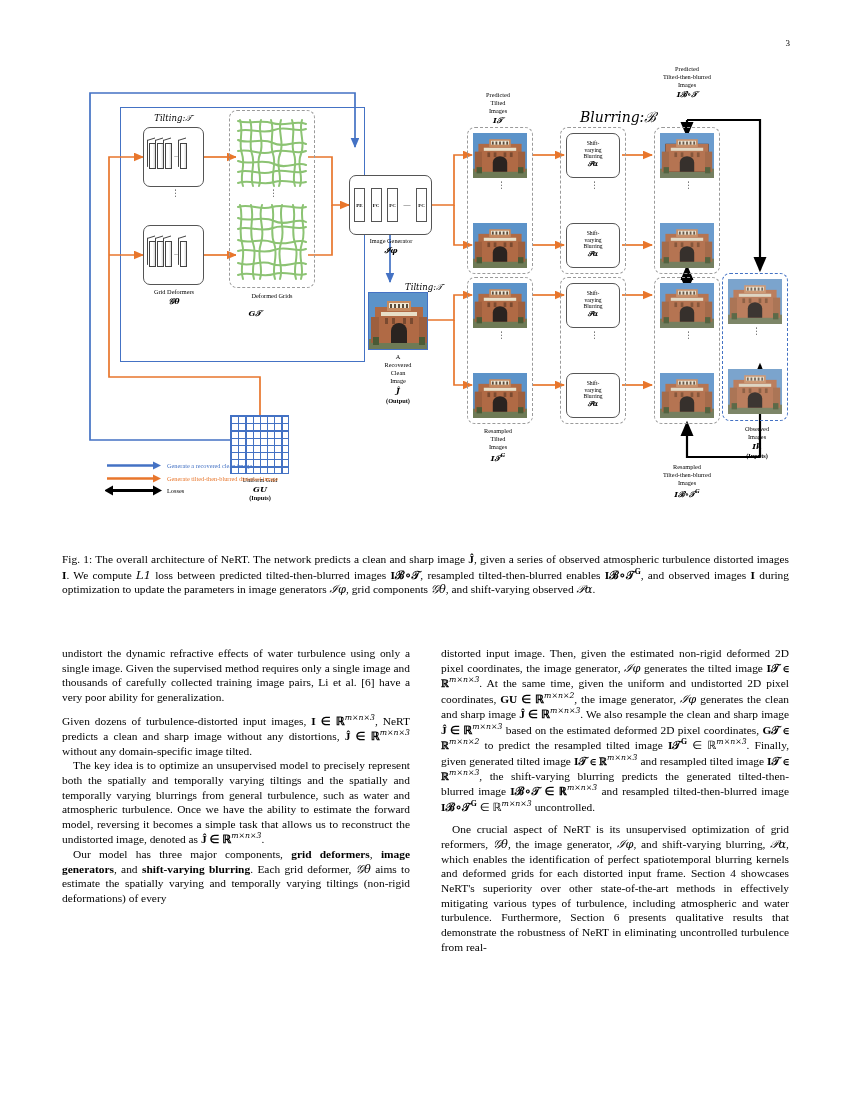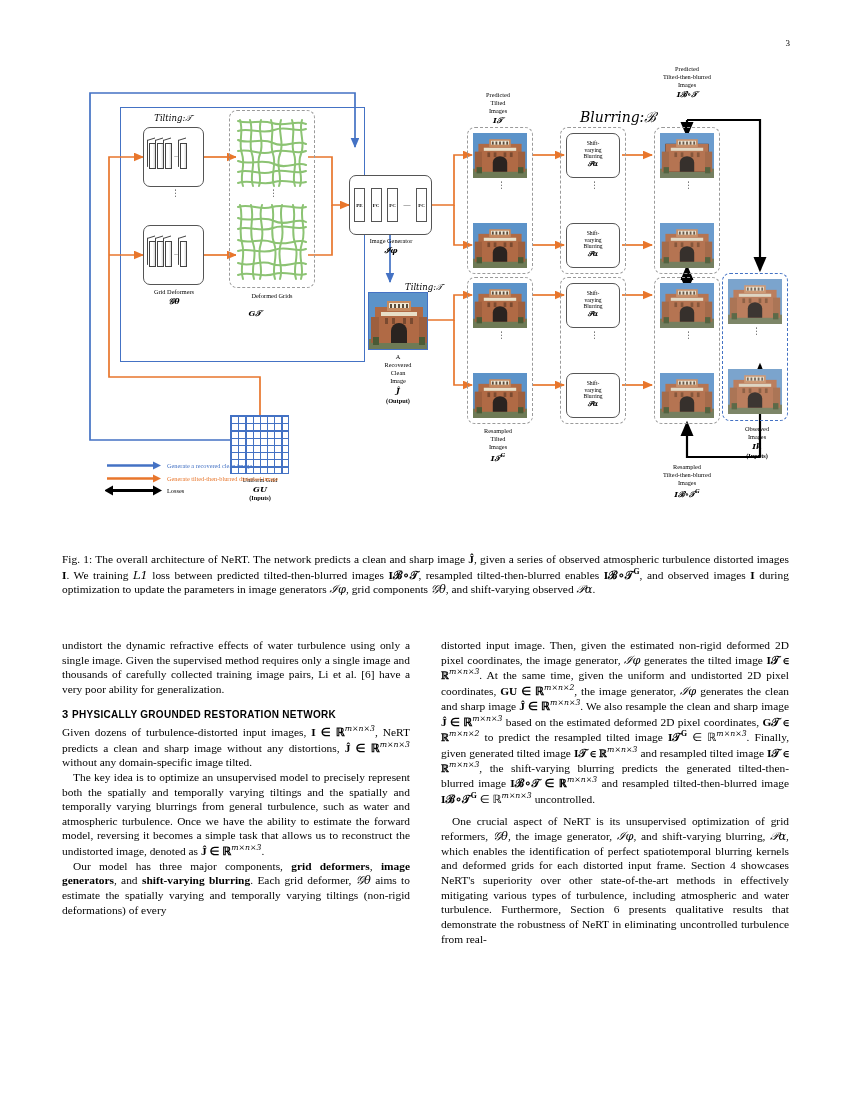--- a/index.html
+++ b/index.html
@@ -89,21 +89,21 @@
     font-family:"Liberation Serif", serif;
   }
 
   
   .cols { position:absolute; left:62px; top:638px; width:727px; height:425px; }
   .col { position:absolute; top:0; width:348px; font-size:11.4px; line-height:1.285;
          text-align:justify; font-family:"Liberation Serif", serif; }
   .col-left { left:0; }
   .col-right { left:379px; }
   .col p { margin:0; text-indent:11px; }
-  .col p.noindent { text-indent:0; }
+  .col p.noindent { text-indent:0;margin-top:8px; }
   .col p + p { margin-top:0; }
   h2.sec {
     font-family:"Liberation Sans", sans-serif;
     font-size:11.2px; font-weight:bold; letter-spacing:0.3px;
     margin:11px 0 3px 0; line-height:1.22;
   }
   .sc { font-size:10px; }
   .math { font-family:"DejaVu Serif", serif; font-style:italic; }
   sup { font-size:0.68em; }
   .gap { display:block; height:8px; }
@@ -697,41 +697,37 @@
         </div>
       </div>
 
     </div>
   </div>
 
   <div class="caption">
     <span>Fig. 1:</span>
     <span>The overall architecture of NeRT. The network predicts a clean and sharp image</span>
     <span class="bf">Ĵ</span><span>, given a series of observed atmospheric turbulence distorted images</span>
-    <span class="bf">I</span><span>. We training</span>
+    <span class="bf">I</span><span>. We compute</span>
     <span class="math">L1</span>
     <span>loss between predicted tilted-then-blurred images</span>
     <span class="bf">Iℬ∘𝒯</span><span>, resampled tilted-then-blurred enables</span>
     <span class="bf">Iℬ∘𝒯</span><sup class="bf">G</sup><span>, and observed images</span>
     <span class="bf">I</span>
     <span>during optimization to update the parameters in image generators</span>
     <span class="math">ℐφ</span><span>, grid components</span>
     <span class="math">𝒢θ</span><span>, and shift-varying observed</span>
     <span class="math">𝒫α</span><span>.</span>
   </div>
 
   <div class="cols">
 
     <div class="col col-left">
       <p class="noindent">undistort the dynamic refractive effects of water turbulence using only a single image. Given the supervised method requires only a single image and thousands of carefully collected training image pairs, Li et al. [6] have a very poor ability for generalization.</p>
 
-      <h2 class="sec">
-        <span>3</span>
-        <span class="sc">PHYSICALLY GROUNDED RESTORATION NETWORK</span>
-      </h2>
 
       <p class="noindent">
         <span>Given dozens of turbulence-distorted input images,</span>
         <span class="bf">I ∈ ℝ</span><sup class="math">m×n×3</sup><span>, NeRT predicts a clean and sharp image without any distortions,</span>
         <span class="bf">Ĵ ∈ ℝ</span><sup class="math">m×n×3</sup>
         <span>without any domain-specific image tilted.</span>
       </p>
 
       <p>
         <span>The key idea is to optimize an unsupervised model to precisely represent both the spatially and temporally varying tiltings and the spatially and temporally varying blurrings from general turbulence, such as water and atmospheric turbulence. Once we have the ability to estimate the forward model, reversing it becomes a simple task that allows us to reconstruct the undistorted image, denoted as</span>

